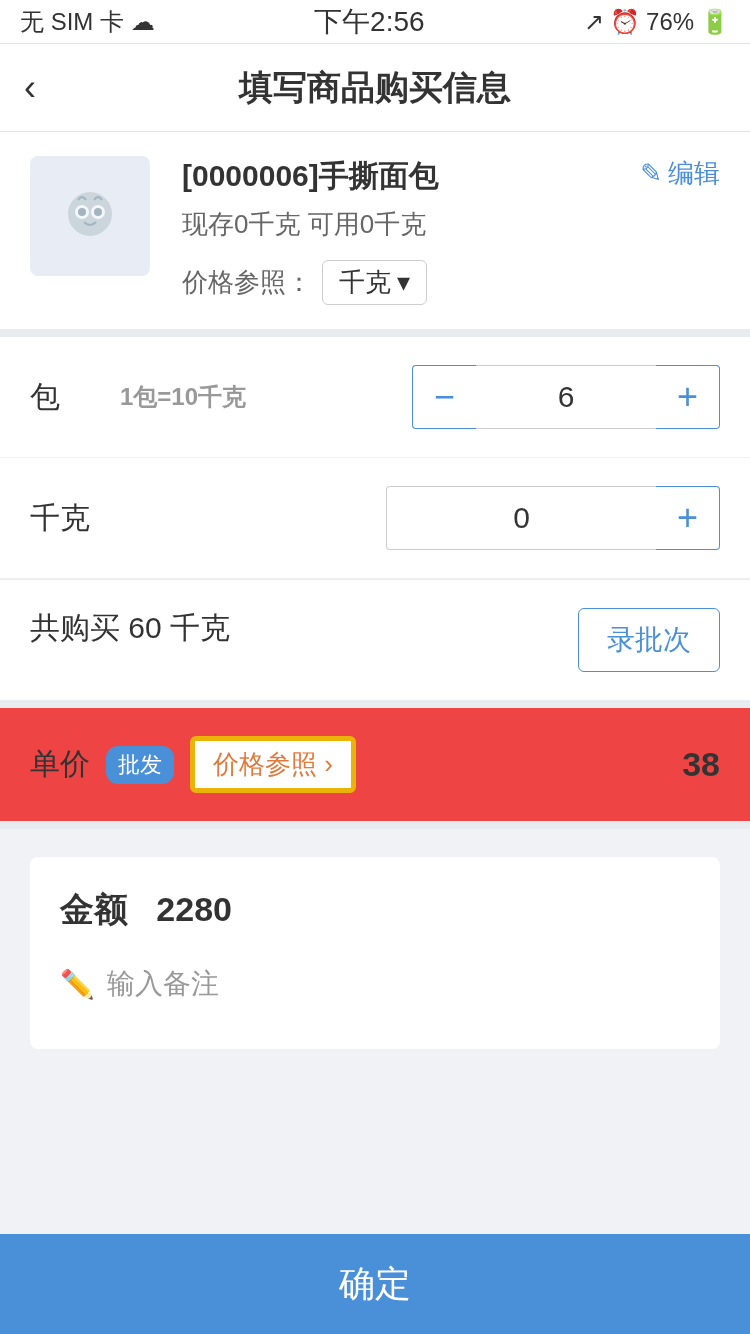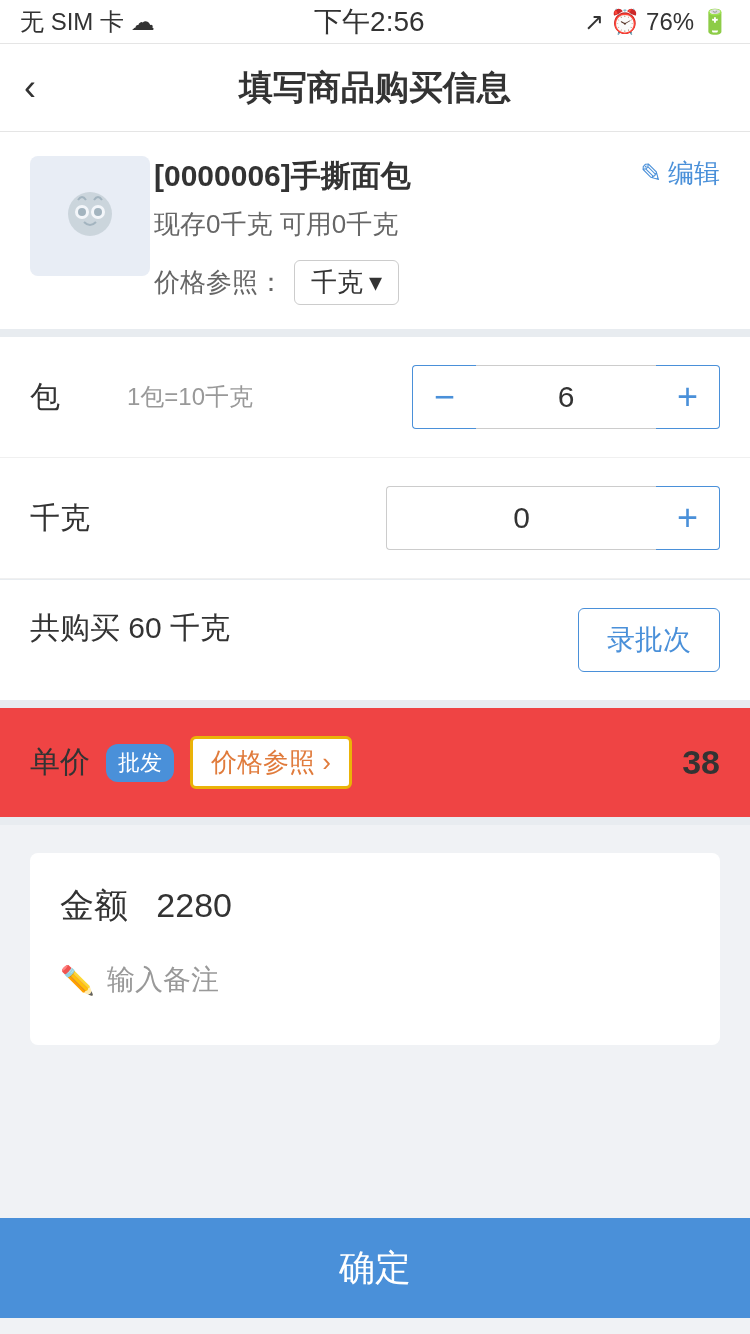--- a/index.html
+++ b/index.html
@@ -53,21 +53,21 @@
       font-weight: 600;
       color: #333;
     }
 
     
     .product-card {
       background: #fff;
       padding: 24px 30px;
       display: flex;
       align-items: flex-start;
-      gap: 4px;
+      gap: 32px;
       border-bottom: 8px solid #e8ecf0;
     }
     .product-thumbnail {
       width: 120px;
       height: 120px;
       background: #e8edf5;
       border-radius: 8px;
       display: flex;
       align-items: center;
       justify-content: center;
@@ -110,22 +110,23 @@
       border-bottom: 1px solid #f0f0f0;
     }
     .input-label {
       font-size: 30px;
       color: #333;
       min-width: 80px;
     }
     .input-hint {
       font-size: 24px;
       color: #999;
-      margin-left: 17px;
+      margin-left: 10px;
       flex: 1;
+      font-weight: bold;
     }
     .qty-control {
       display: flex;
       align-items: center;
       gap: 0;
     }
     .qty-btn {
       width: 64px;
       height: 64px;
       border: 1px solid #4a90d9;
@@ -200,21 +201,21 @@
     }
     .price-label { font-size: 30px; color: #333; }
     .price-tag {
       background: #4a90d9;
       color: #fff;
       font-size: 22px;
       padding: 4px 12px;
       border-radius: 12px;
     }
     .price-ref-btn {
-      border: 3px solid #eab308;
+      border: 5px solid #eab308;
       color: #e07b3c;
       background: #fff;
       font-size: 26px;
       padding: 6px 18px;
       border-radius: 6px;
       cursor: pointer;
       display: flex;
       align-items: center;
       gap: 6px;
     }
@@ -229,21 +230,21 @@
     .amount-section {
       background: #f0f2f5;
       padding: 28px 30px 0;
     }
     .amount-row {
       background: #fff;
       padding: 30px;
       border-radius: 8px;
       margin-bottom: 0;
     }
-    .amount-text { font-size: 34px; font-weight: 400; color: #333; margin-bottom: 16px; }
+    .amount-text { font-size: 34px; font-weight: 700; color: #333; margin-bottom: 16px; }
     .remark-row {
       display: flex;
       align-items: center;
       gap: 12px;
       padding: 16px 0;
       color: #999;
       font-size: 28px;
     }
 
     
@@ -259,21 +260,21 @@
       height: 100px;
       background: #4a90d9;
       color: #fff;
       font-size: 36px;
       font-weight: 500;
       display: flex;
       align-items: center;
       justify-content: center;
       cursor: pointer;
       position: fixed;
-      bottom: 16px;
+      bottom: 0;
       left: 0;
     }
 
     .page-content {
       padding-bottom: 100px;
       min-height: 1334px;
     }
 
     
     .owl-logo {

